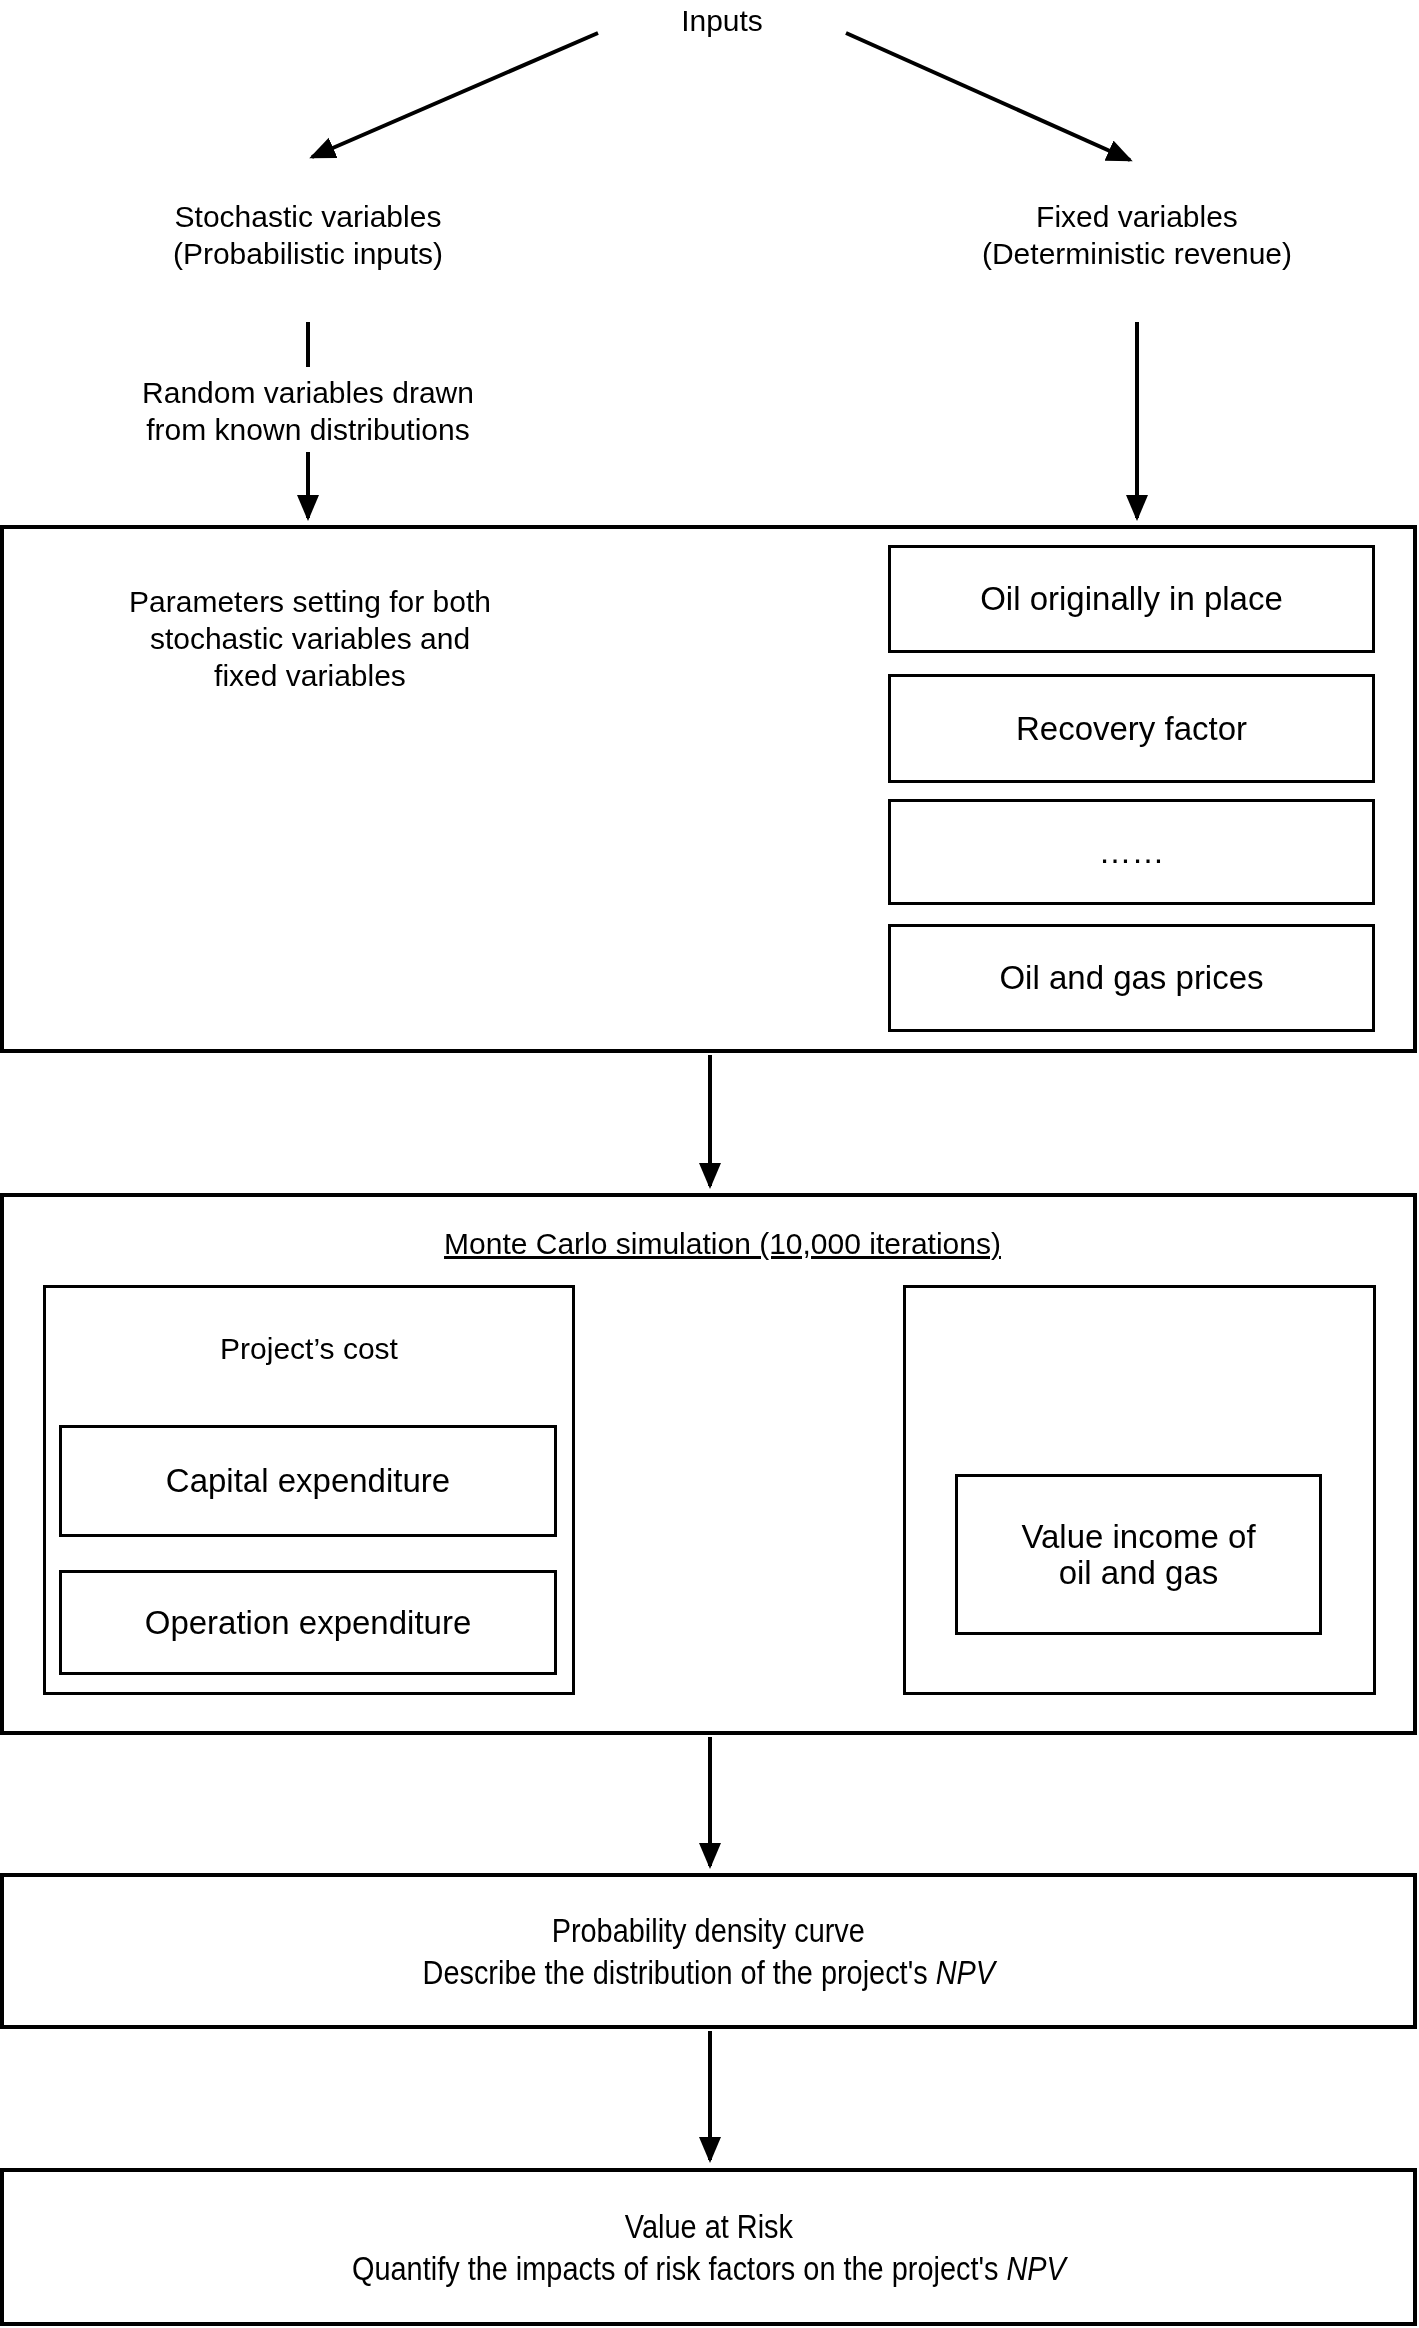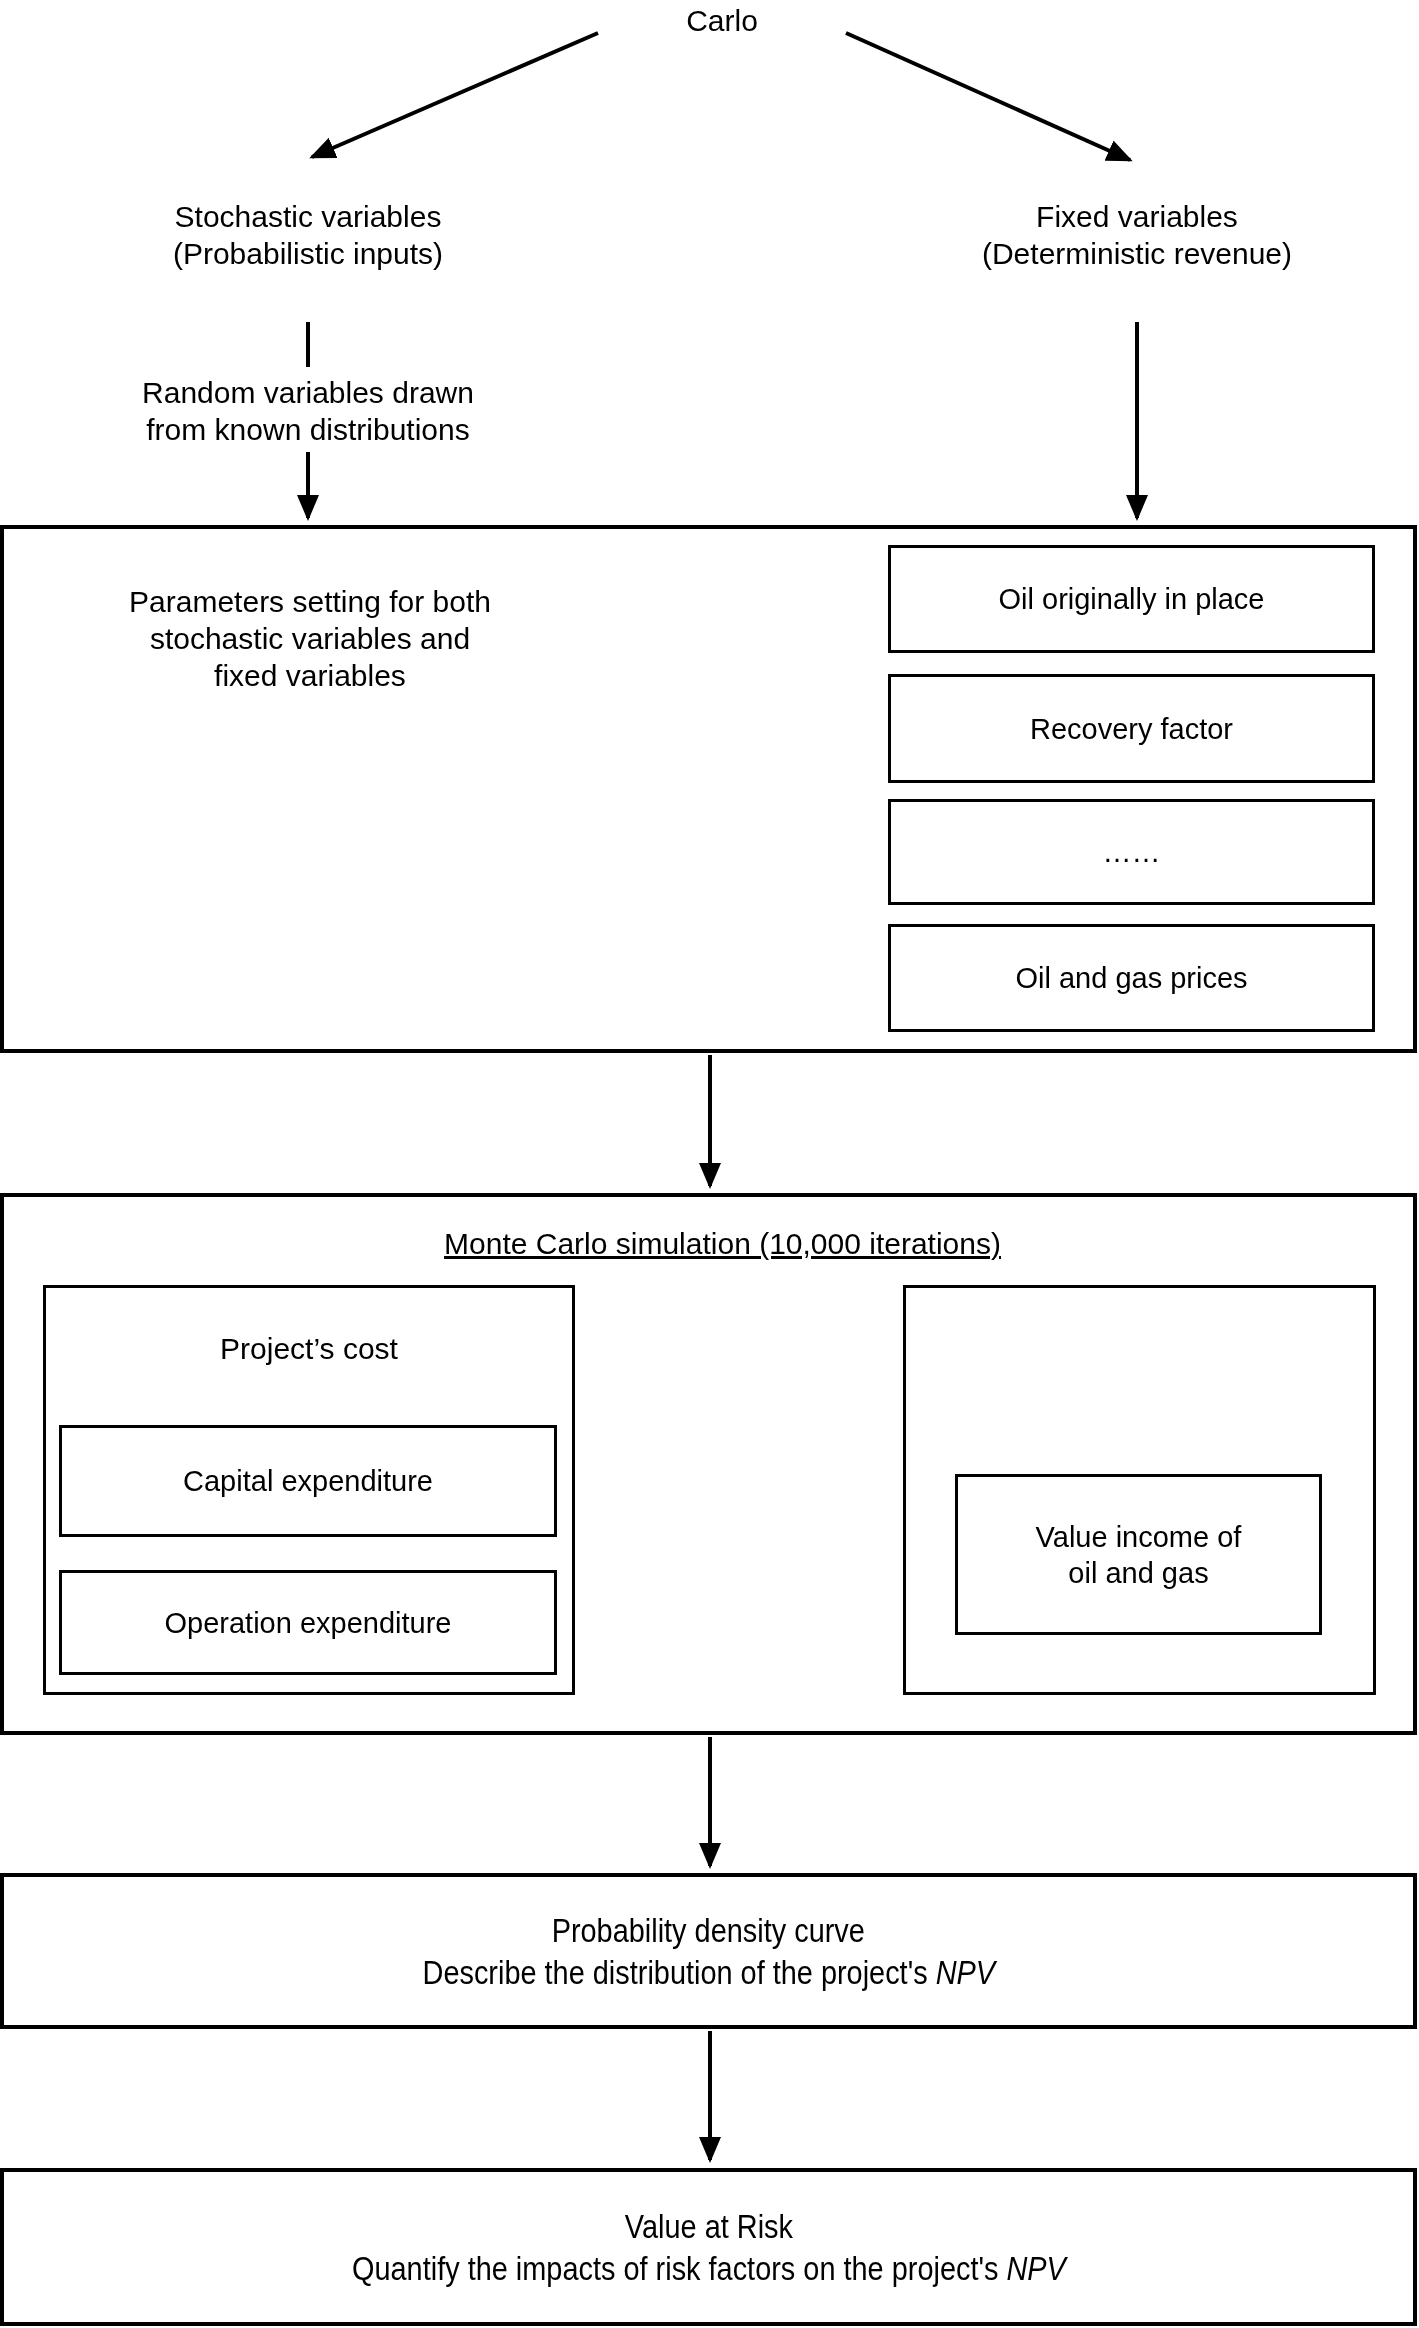--- a/index.html
+++ b/index.html
@@ -7,21 +7,21 @@
     position: relative;
     width: 1419px;
     height: 2328px;
     background: #ffffff;
     font-family: "Liberation Sans", sans-serif;
     color: #000000;
     overflow: hidden;
   }
   .txt { position: absolute; text-align: center; color: #000000; }
   .t30 { font-size: 30px; line-height: 37px; }
-  .t29 { font-size: 29px; line-height: 36px; }
+  .t29 { font-size: 33px; line-height: 36px; }
   .box {
     position: absolute;
     border: 4px solid #000000;
     box-sizing: border-box;
     background: #ffffff;
   }
   .inner-box {
     position: absolute;
     border: 3px solid #000000;
     box-sizing: border-box;
@@ -62,21 +62,21 @@
     <path d="M 598 33 L 312 157" stroke="#000000" stroke-width="4" fill="none" marker-end="url(#arrowhead)"></path>
     <path d="M 846 33 L 1130 160" stroke="#000000" stroke-width="4" fill="none" marker-end="url(#arrowhead)"></path>
     <path d="M 308 322 L 308 367" stroke="#000000" stroke-width="4" fill="none"></path>
     <path d="M 308 452 L 308 518" stroke="#000000" stroke-width="4" fill="none" marker-end="url(#arrowhead)"></path>
     <path d="M 1137 322 L 1137 518" stroke="#000000" stroke-width="4" fill="none" marker-end="url(#arrowhead)"></path>
     <path d="M 710 1055 L 710 1186" stroke="#000000" stroke-width="4" fill="none" marker-end="url(#arrowhead)"></path>
     <path d="M 710 1737 L 710 1866" stroke="#000000" stroke-width="4" fill="none" marker-end="url(#arrowhead)"></path>
     <path d="M 710 2031 L 710 2160" stroke="#000000" stroke-width="4" fill="none" marker-end="url(#arrowhead)"></path>
   </svg>
 
-  <div class="txt t30" style="left:572px; top:2px; width:300px;">Carlo</div>
+  <div class="txt t30" style="left:572px; top:2px; width:300px;">Inputs</div>
 
   <div class="txt t30" style="left:78px; top:198px; width:460px;">
     <div>Stochastic variables</div>
     <div>(Probabilistic inputs)</div>
   </div>
 
   <div class="txt t30" style="left:907px; top:198px; width:460px;">
     <div>Fixed variables</div>
     <div>(Deterministic revenue)</div>
   </div>

